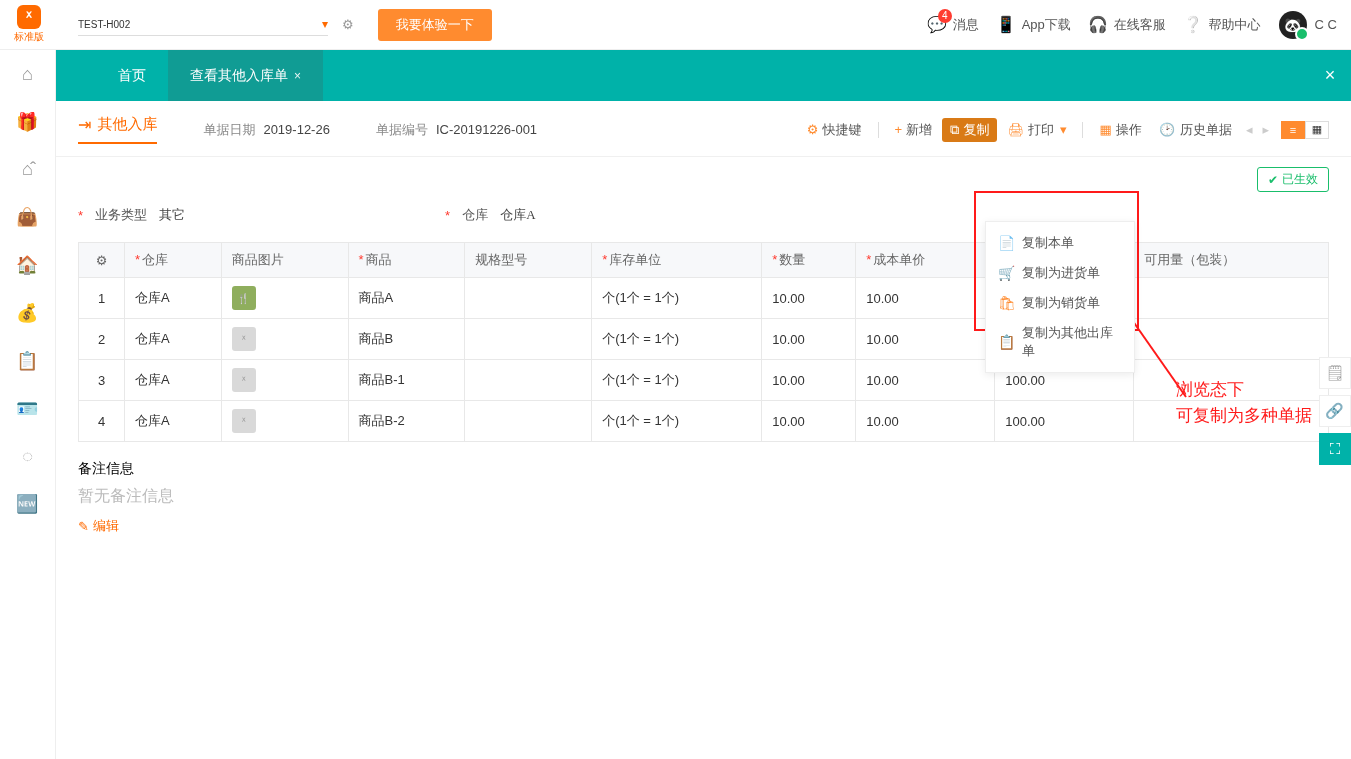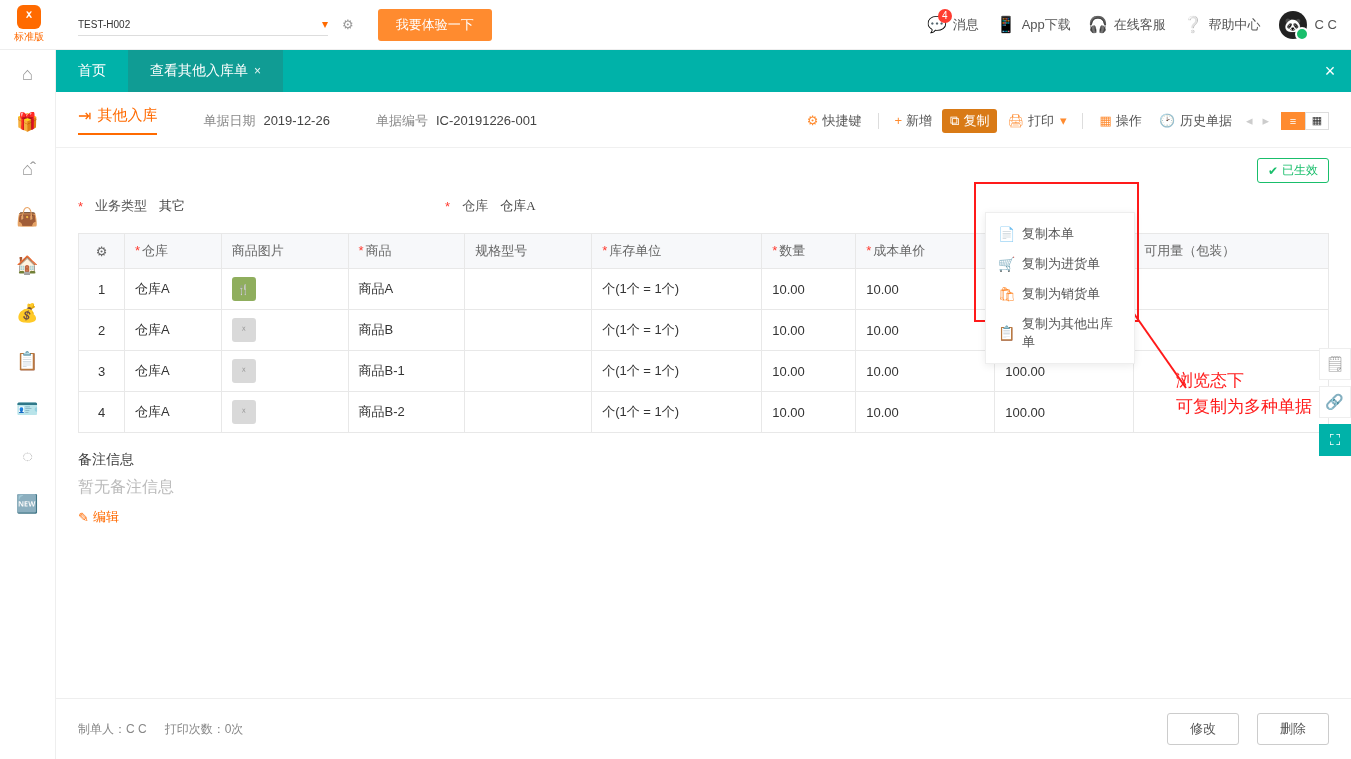--- a/index.html
+++ b/index.html
@@ -24,21 +24,21 @@
 .avatar::after{content:"";position:absolute;right:-2px;bottom:-2px;width:10px;height:10px;background:#19be6b;border-radius:50%;border:2px solid #fff;}
 .user-name { margin-left: 8px; font-size: 13px; color:#555;}
 
 
 .main-row { flex: 1; display: flex; min-height: 0; }
 .left-rail { width: 56px; background: #fff; border-right: 1px solid #eee; display: flex; flex-direction: column; align-items: center; padding-top: 14px; gap: 26px; }
 .left-rail .ritem { color: #999; font-size: 18px; cursor: pointer; }
 
 
 .content-col { flex: 1; display: flex; flex-direction: column; min-width: 0; position: relative;}
-.tabs-bar { height: 42px; background: #00b2a9; display: flex; align-items: stretch; }
+.tabs-bar { height: 51px; background: #00b2a9; display: flex; align-items: stretch; padding-left: 40px; }
 .tabs-bar .tab { padding: 0 22px; display: flex; align-items: center; color: #fff; font-size: 14px; cursor: pointer; }
 .tabs-bar .tab.home { background: #00b2a9; }
 .tabs-bar .tab.active { background: #109c94; }
 .tabs-bar .tab .x { margin-left: 6px; font-size: 12px; opacity: .9; }
 .tabs-bar .spacer { flex:1; }
 .tabs-bar .close-all { width: 42px; display:flex; align-items:center; justify-content:center; color:#fff; font-size:18px; cursor:pointer;}
 
 
 .page-body { flex: 1; background: #f5f7f9; padding: 0 0 0 0; position: relative; overflow: hidden;}
 .sheet { background: #fff; margin: 0 0 0 0; padding: 0; position: relative; height: 100%; display:flex; flex-direction:column;}
@@ -88,21 +88,21 @@
 th .req{color:#ff3b30;margin-right:2px;}
 td .pimg{width:24px;height:24px;background:#8fae5d;border-radius:3px;display:inline-flex;align-items:center;justify-content:center;color:#fff;font-size:10px;}
 td .pimg.gray{background:#d9d9d9;color:#999;}
 tr.subtotal td{background:#fdf8ef;font-weight:bold;}
 tr.subtotal td:first-child{text-align:center;}
 th.center,td.center{text-align:center;}
 th.gear-col{width:46px;text-align:center;}
 
 
 .remark{padding:18px 22px;}
-.remark h4{font-size:14px;color:#404040;font-weight:normal;margin-bottom:8px;}
+.remark h4{font-size:14px;color:#000000;font-weight:normal;margin-bottom:8px;}
 .remark .ph{color:#bbb;font-size:16px;margin-bottom:10px;}
 .remark .edit-lnk{color:#ff6a00;font-size:13px;display:flex;align-items:center;gap:4px;cursor:pointer;}
 
 
 .sheet-footer{border-top:1px solid #eee;padding:14px 22px;display:flex;align-items:center;gap:18px;margin-top:auto;}
 .sheet-footer .info{color:#888;font-size:12px;}
 .sheet-footer .spacer{flex:1;}
 .sheet-footer button{height:32px;padding:0 22px;background:#fff;border:1px solid #ccc;border-radius:3px;font-size:13px;color:#555;cursor:pointer;}
 
 
@@ -320,27 +320,20 @@
 
           <div class="remark">
             <h4>备注信息</h4>
             <div class="ph">暂无备注信息</div>
             <div class="edit-lnk">
               <span>✎</span>
               <span>编辑</span>
             </div>
           </div>
 
-          <div class="sheet-footer">
-            <span class="info"><span>制单人：</span><span>C C</span></span>
-            <span class="info"><span>打印次数：</span><span>0次</span></span>
-            <div class="spacer"></div>
-            <button>修改</button>
-            <button>删除</button>
-          </div>
         </div>
 
         <div class="dropdown">
           <div class="di">
               <span class="ic">📄</span>
               <span>复制本单</span>
             </div>
           <div class="di">
               <span class="ic">🛒</span>
               <span>复制为进货单</span>

